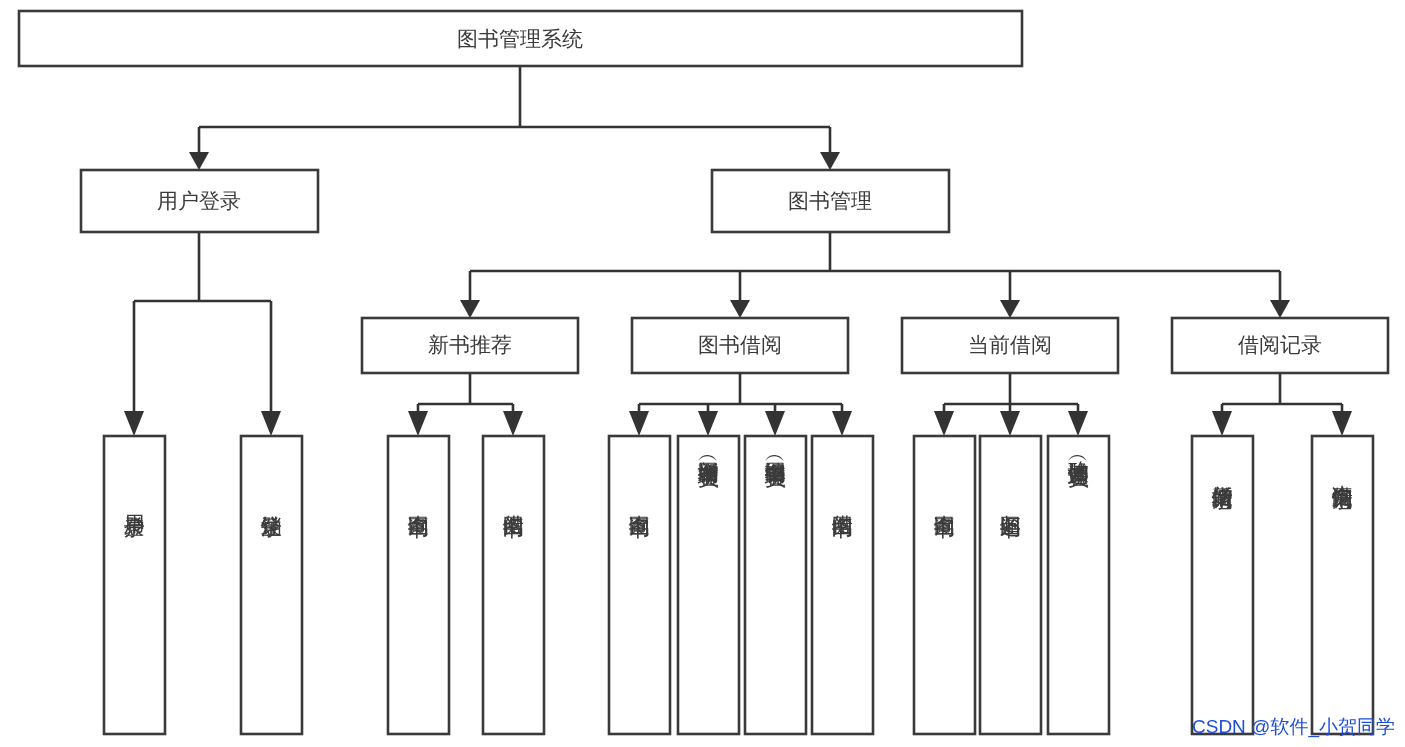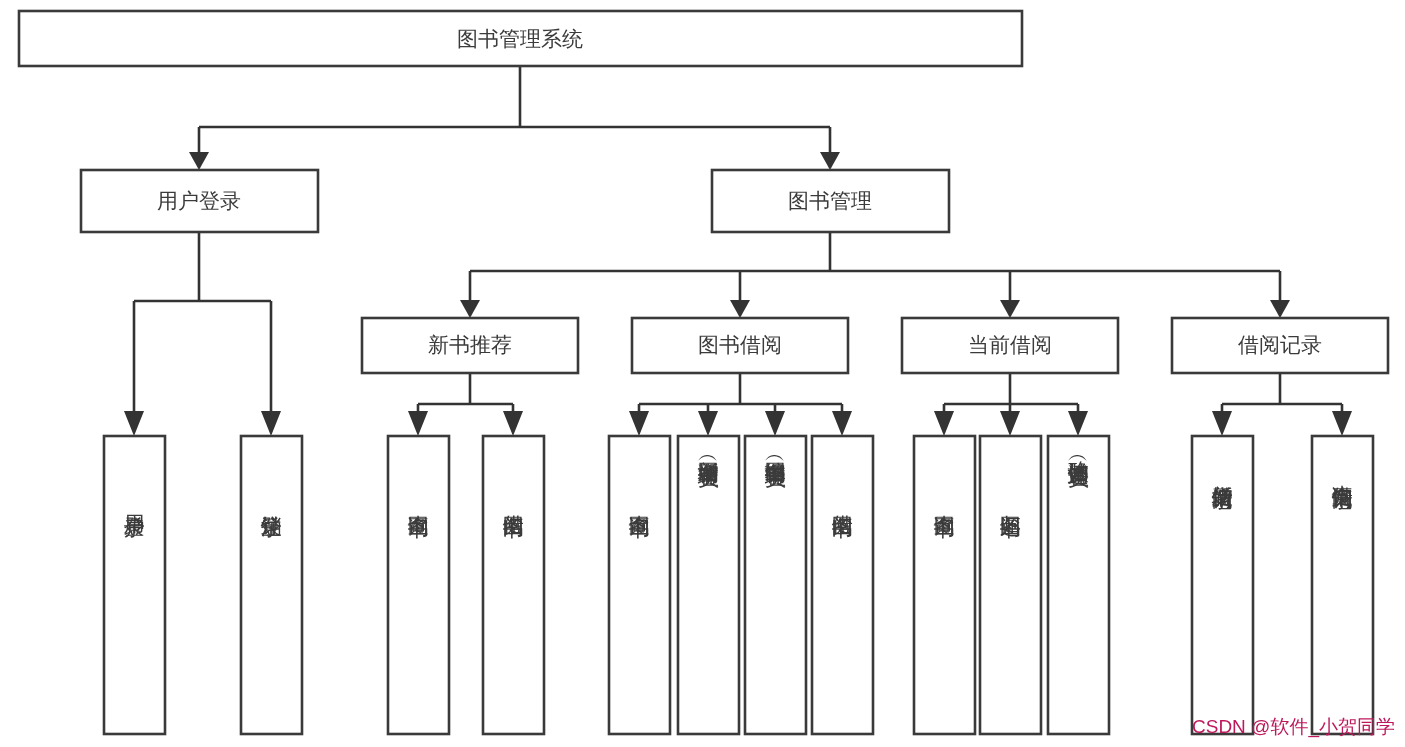--- a/index.html
+++ b/index.html
@@ -63,21 +63,21 @@
     font-size: 21px;
     line-height: 1.12;
     color: #3b3b3b;
     letter-spacing: 1px;
     white-space: nowrap;
   }
   .watermark {
     position: absolute;
     font-family: "Liberation Sans", "DejaVu Sans", sans-serif;
     font-size: 19px;
-    color: #be185d;
+    color: #1d4ed8;
     white-space: nowrap;
     pointer-events: none;
   }
 </style>
 </head>
 <body>
 
 <div id="diagram-root">
 
   <svg class="diagram-svg" viewBox="0 0 1405 747">

